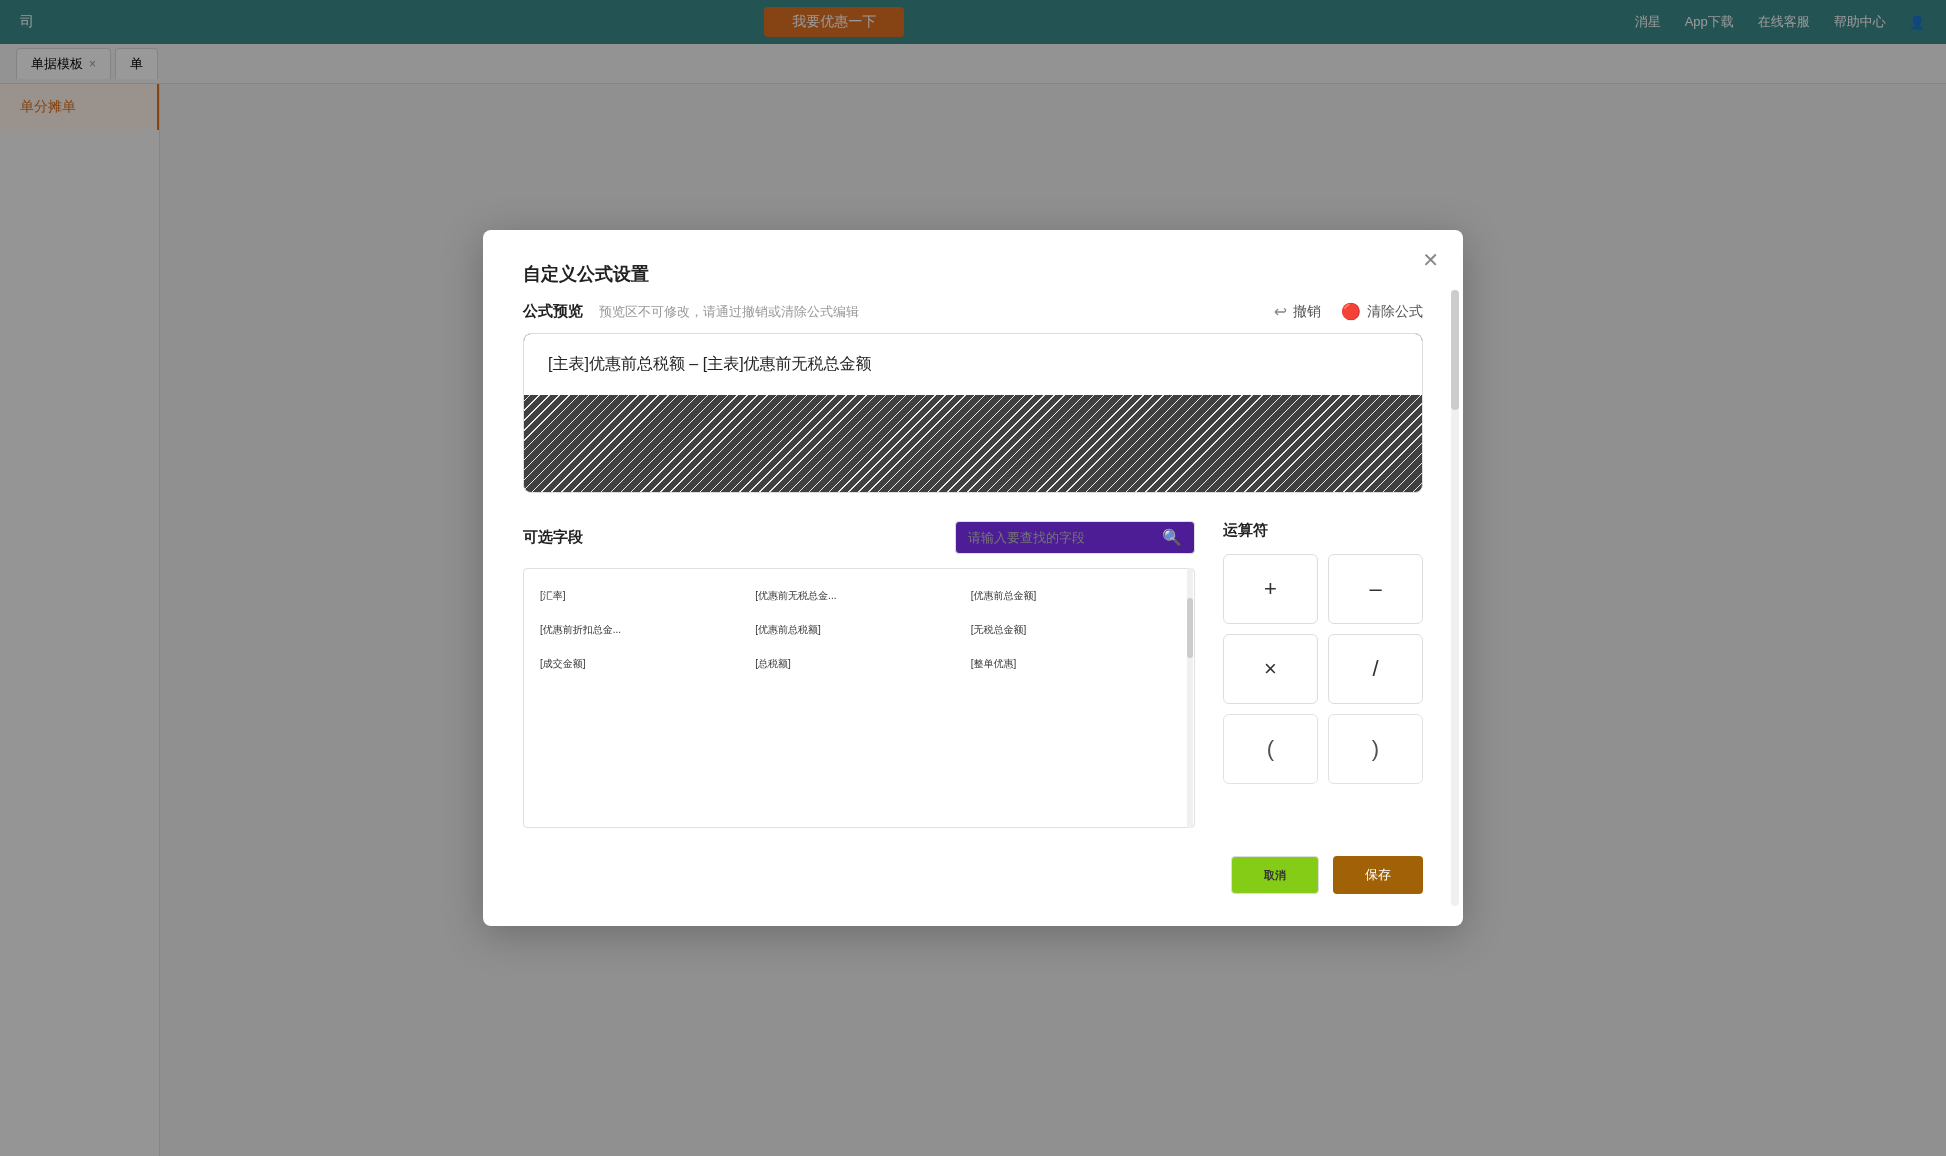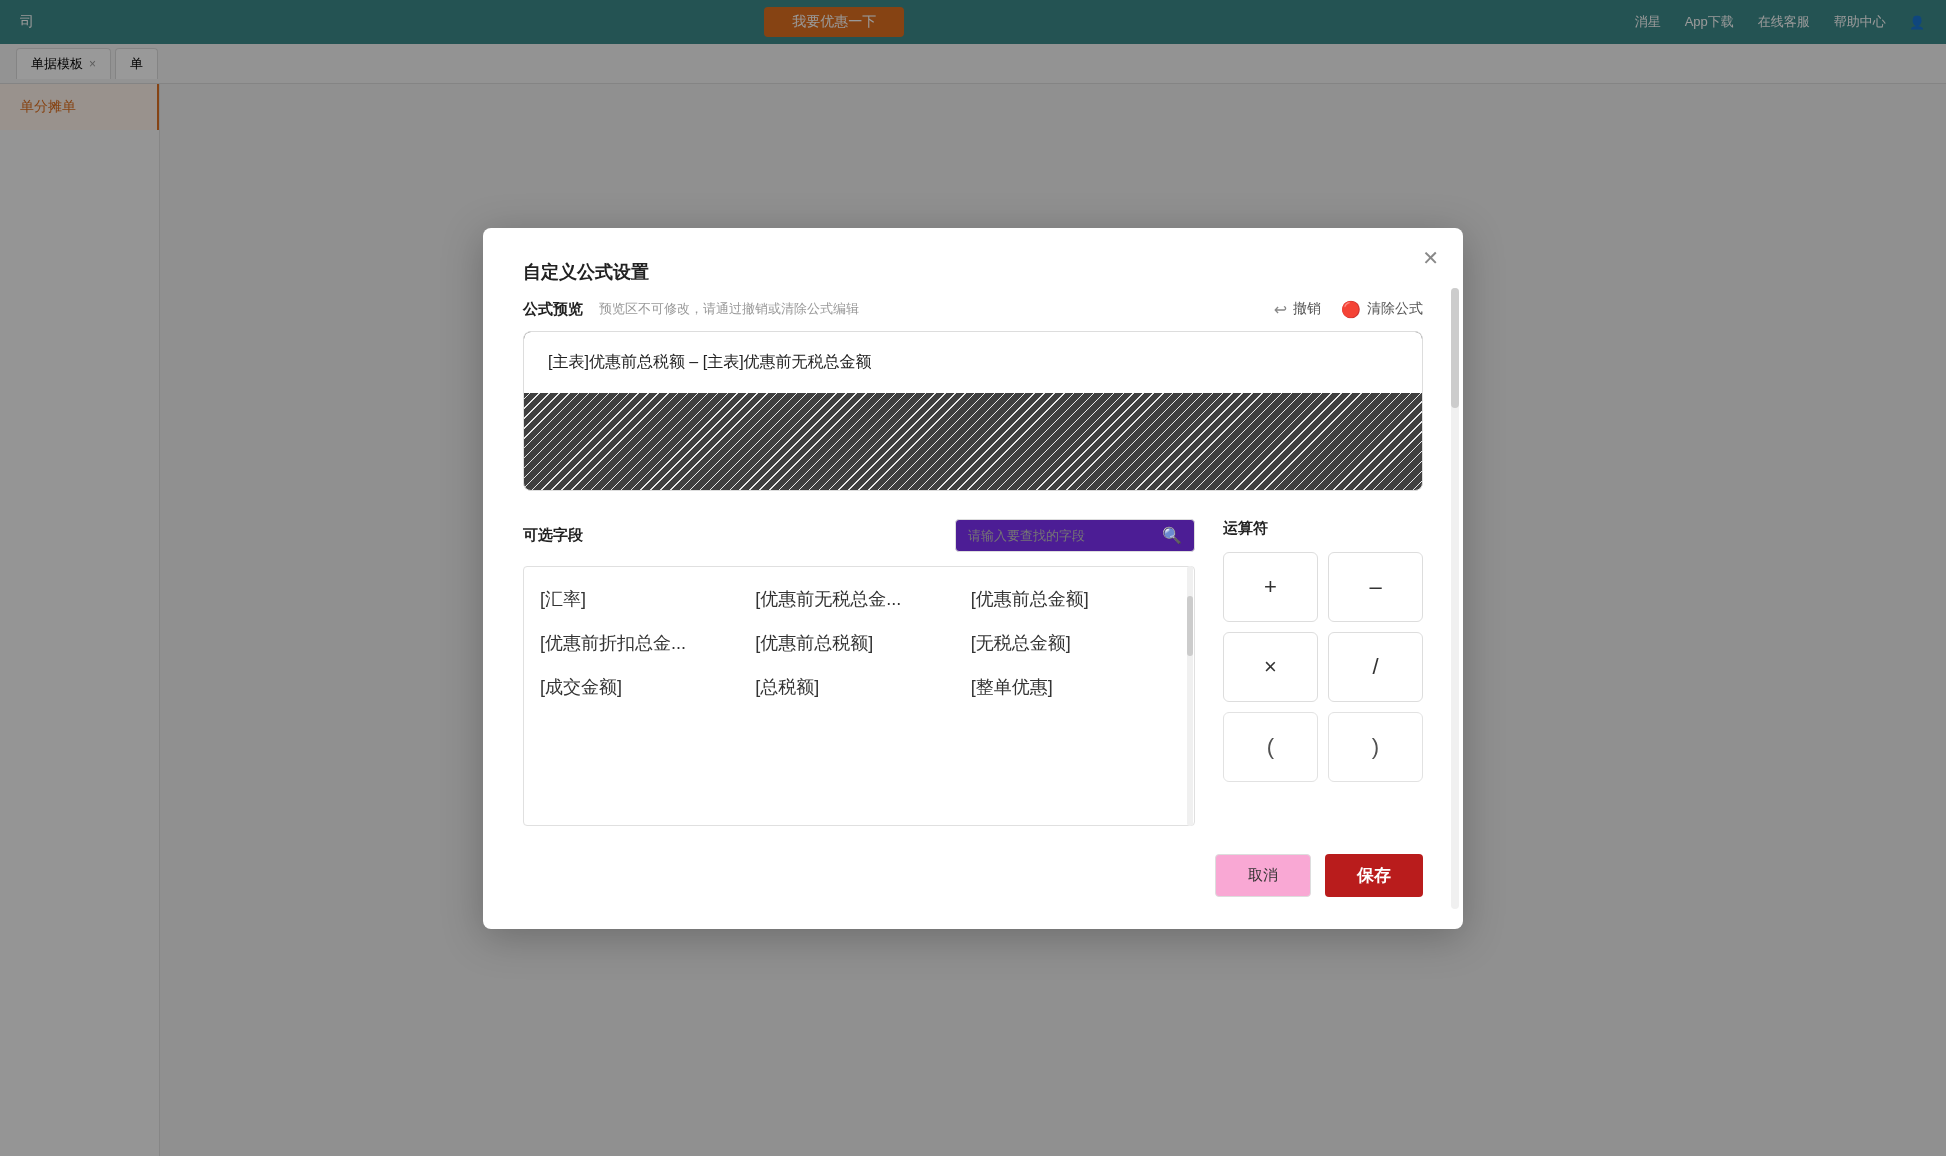--- a/index.html
+++ b/index.html
@@ -301,21 +301,21 @@
       font-weight: 600;
       color: #222;
       margin-bottom: 16px;
     }
     .fields-grid {
       display: grid;
       grid-template-columns: repeat(3, 1fr);
       gap: 12px 8px;
     }
     .field-item {
-      font-size: 18px;
+      font-size: 10px;
       color: #333;
       cursor: pointer;
       padding: 4px 0;
     }
 
     
     .fields-list-wrapper {
       position: relative;
     }
     .fields-scrollbar {
@@ -374,34 +374,35 @@
     .modal-footer {
       display: flex;
       justify-content: flex-end;
       gap: 14px;
       margin-top: 28px;
     }
     .btn-cancel {
       padding: 10px 32px;
       border: 1px solid #ddd;
       border-radius: 4px;
-      background: #f9a8d4;
-      font-size: 15px;
+      background: #84cc16;
+      font-size: 11px;
       color: #333;
       cursor: pointer;
+      font-weight: bold;
     }
     .btn-save {
       padding: 10px 32px;
       border-radius: 4px;
-      background: #b91c1c;
+      background: #a16207;
       border: none;
-      font-size: 17px;
+      font-size: 13px;
       color: #fff;
       cursor: pointer;
-      font-weight: 700;
+      font-weight: 400;
     }
   </style>
 </head>
 <body>
 
 <div class="top-bar">
   <div class="top-bar-left">司</div>
   <div class="top-bar-center">
     <div class="top-bar-promo">我要优惠一下</div>
   </div>

